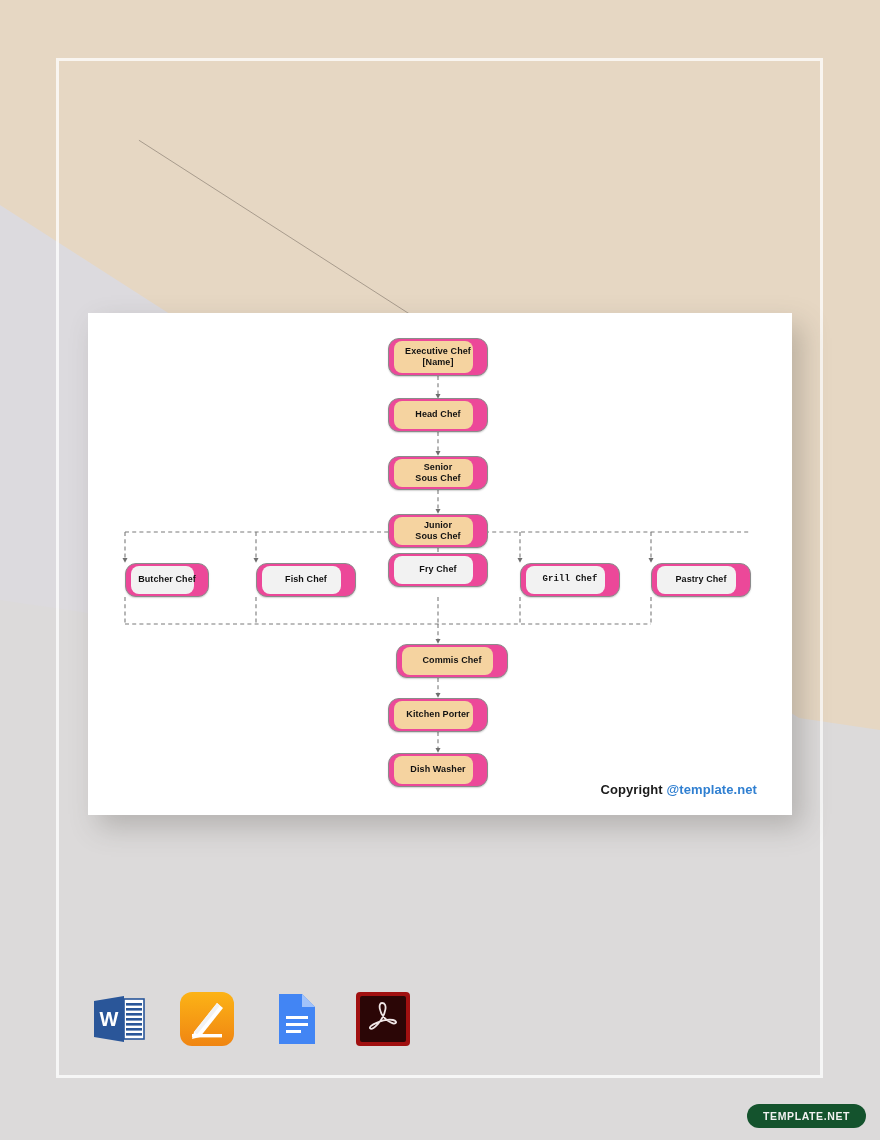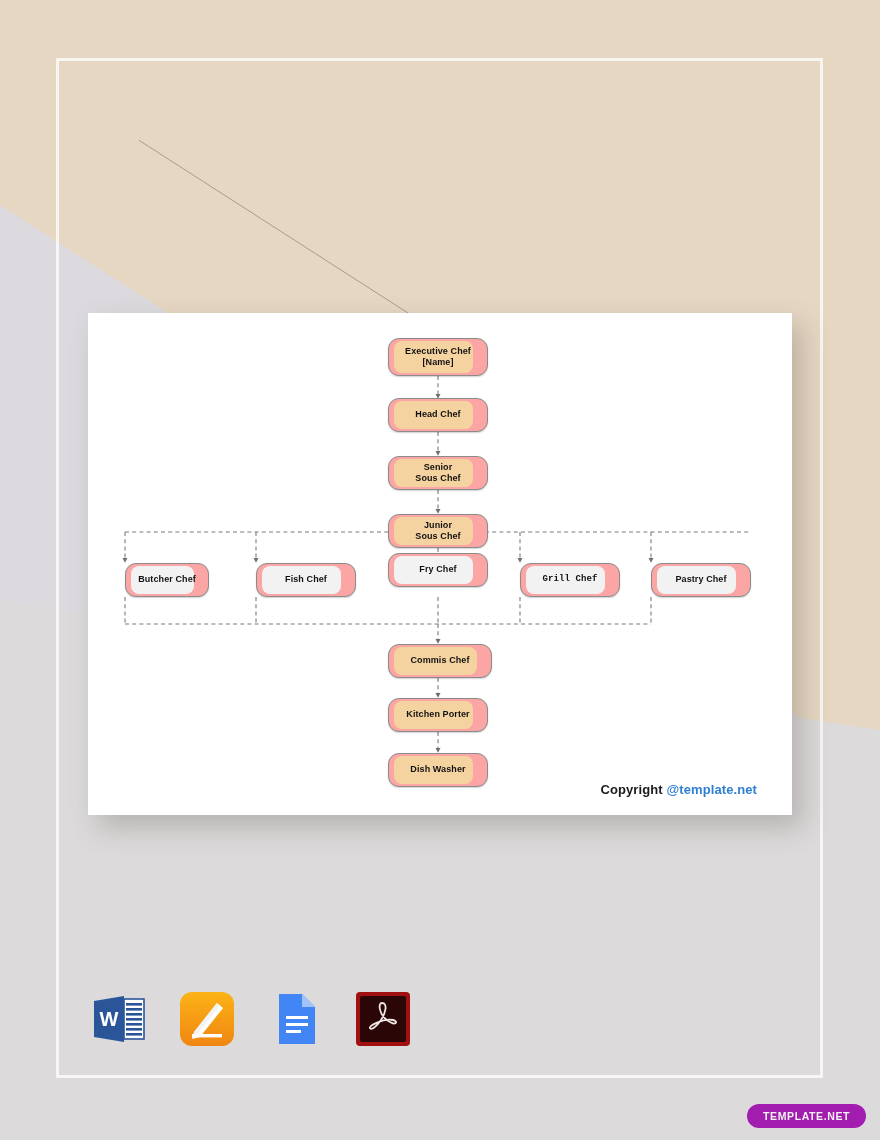--- a/index.html
+++ b/index.html
@@ -87,21 +87,21 @@
   .chart {
     position:absolute;
     left:0; top:0; width:704px; height:502px;
   }
   svg.lines { position:absolute; left:0; top:0; width:704px; height:502px; }
 
   .node {
     position:absolute;
     border:1px solid #8b8b8b;
     border-radius:11px;
-    background:#fca5a5;
+    background:#ec4899;
     box-shadow:0 1px 1.5px rgba(0,0,0,0.18);
     display:flex; align-items:center; justify-content:center;
   }
   .node .inner {
     position:absolute;
     left:5px; top:2px; right:14px; bottom:2px;
     border-radius:8px;
   }
   .node.tan { }
   .node.tan .inner { background:#f5d3a0; }
@@ -132,21 +132,21 @@
   .ic-pages { display:block; }
   
   .ic-gdocs { display:block; }
   
   .ic-pdf { display:block; }
 
   
   .watermark {
     position:absolute;
     right:14px; bottom:12px;
-    background:#a21caf;
+    background:#14532d;
     border-radius:13px;
     padding:6px 16px;
     font-size:10.5px;
     font-weight:bold;
     letter-spacing:0.6px;
     color:#f2f1f1;
     text-align:right;
   }
 </style>
 </head>
@@ -250,21 +250,21 @@
       <div class="node grey" style="left:432px; top:250px; width:100px; height:34px;font-family:Liberation Mono, monospace;">
         <span class="inner"></span>
         <span class="label">Grill Chef</span>
       </div>
 
       <div class="node grey" style="left:563px; top:250px; width:100px; height:34px;">
         <span class="inner"></span>
         <span class="label">Pastry Chef</span>
       </div>
 
-      <div class="node tan" style="left:300px; top:331px; width:104px; height:34px;justify-content:center;">
+      <div class="node tan" style="left:308px; top:331px; width:112px; height:34px;justify-content:center;">
         <span class="inner"></span>
         <span class="label">Commis Chef</span>
       </div>
 
       <div class="node tan" style="left:300px; top:385px; width:100px; height:34px;">
         <span class="inner"></span>
         <span class="label">Kitchen Porter</span>
       </div>
 
       <div class="node tan" style="left:300px; top:440px; width:100px; height:34px;">

